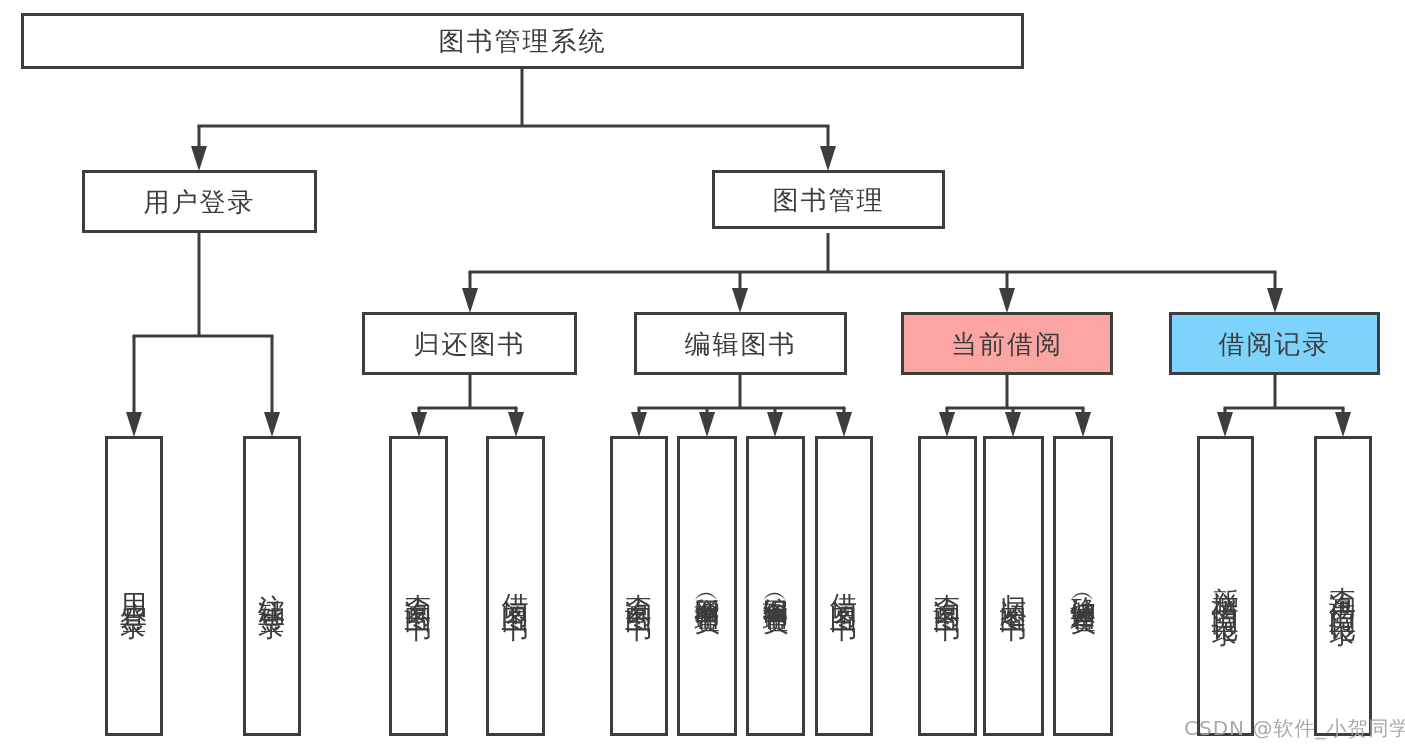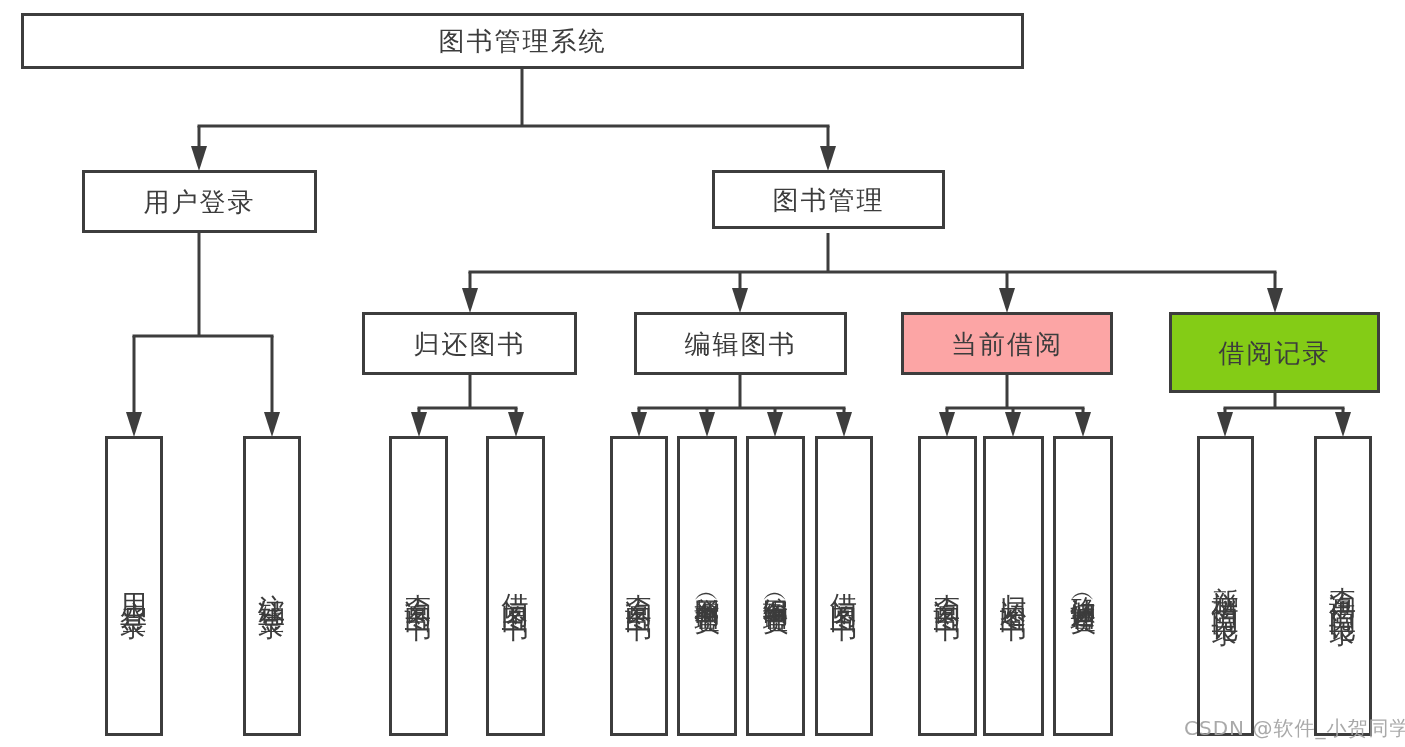--- a/index.html
+++ b/index.html
@@ -123,21 +123,21 @@
       </div>
       <div class="node" style="left: 362px; top: 312px; width: 215px; height: 63px; border-color: rgb(61, 61, 61); background: rgb(255, 255, 255); color: rgb(60, 60, 60);">
         <span class="node-label">归还图书</span>
       </div>
       <div class="node" style="left: 634px; top: 312px; width: 213px; height: 63px; border-color: rgb(61, 61, 61); background: rgb(255, 255, 255); color: rgb(60, 60, 60);">
         <span class="node-label">编辑图书</span>
       </div>
       <div class="node" style="left: 901px; top: 312px; width: 212px; height: 63px; border-color: rgb(61, 61, 61); background: #fca5a5; color: rgb(60, 60, 60);">
         <span class="node-label">当前借阅</span>
       </div>
-      <div class="node" style="left: 1169px; top: 312px; width: 211px; height: 81px; border-color: rgb(61, 61, 61); background: #84cc16; color: rgb(60, 60, 60);">
+      <div class="node" style="left: 1169px; top: 312px; width: 211px; height: 63px; border-color: rgb(61, 61, 61); background: #7dd3fc; color: rgb(60, 60, 60);">
         <span class="node-label">借阅记录</span>
       </div>
       <div class="node vertical" style="left: 105px; top: 436px; width: 58px; height: 300px; border-color: rgb(61, 61, 61); background: rgb(255, 255, 255); color: rgb(60, 60, 60);">
         <span class="node-label">用户登录</span>
       </div>
       <div class="node vertical" style="left: 243px; top: 436px; width: 58px; height: 300px; border-color: rgb(61, 61, 61); background: rgb(255, 255, 255); color: rgb(60, 60, 60);">
         <span class="node-label">注销登录</span>
       </div>
       <div class="node vertical" style="left: 389px; top: 436px; width: 59px; height: 300px; border-color: rgb(61, 61, 61); background: rgb(255, 255, 255); color: rgb(60, 60, 60);">
         <span class="node-label">查询图书</span>

